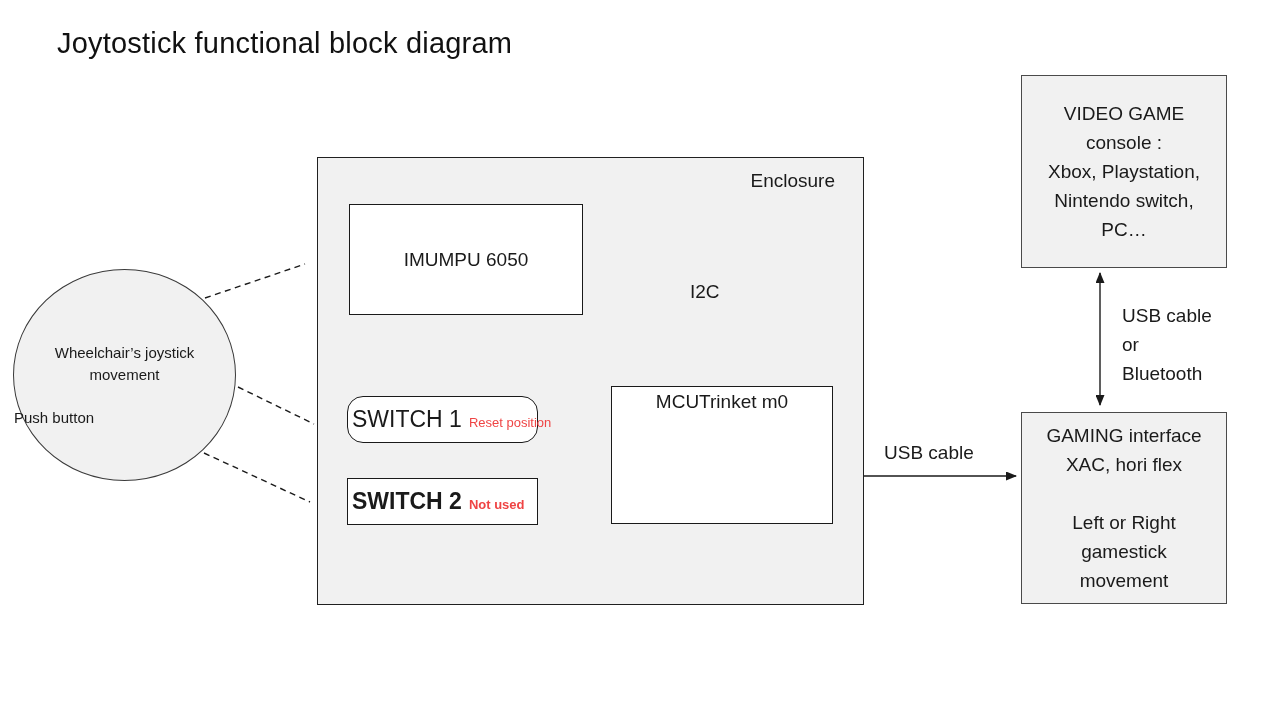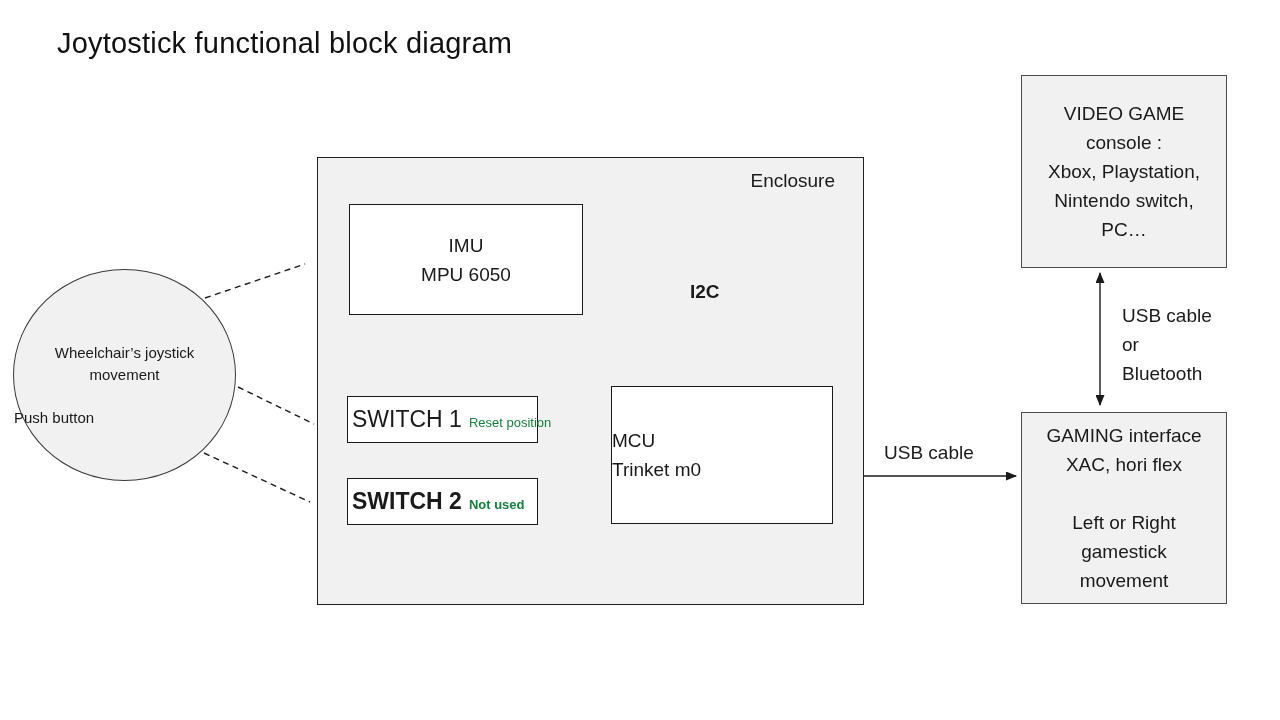--- a/index.html
+++ b/index.html
@@ -22,45 +22,45 @@
   .user-cap2{position:absolute;top:139px;left:0;width:100%;text-align:left;font-size:15px;}
   
   .enclosure{
     position:absolute;left:317px;top:157px;width:547px;height:448px;
     background:#f1f1f1;border:1.6px solid #202020;box-sizing:border-box;padding-left:26px;
   }
   .enclosure-label{position:absolute;top:12px;right:28px;font-size:19px;}
   
   .box{
     position:absolute;background:#ffffff;border:1.3px solid #1a1a1a;box-sizing:border-box;
-    display:flex;flex-direction:column;align-items:center;justify-content:center;
+    display:flex;flex-direction:row;align-items:center;justify-content:center;
     font-size:19px;line-height:29px;
   }
   .imu{left:349px;top:204px;width:234px;height:111px;text-align:center;}
   .mcu{left:611px;top:386px;width:222px;height:138px;align-items:flex-start;}
   .switch{
     left:347px;width:191px;height:47px;flex-direction:row;justify-content:flex-start;
     align-items:center;padding-left:4px;gap:7px;white-space:nowrap;
   }
-  .sw1{top:396px;}
+  .sw1{top:396px;border-radius:16px;}
   .sw2{top:478px;font-weight:bold;}
   .switch .big{font-size:23px;}
-  .switch .small{font-size:13px;padding-top:5px;color:#15803d;}
+  .switch .small{font-size:13px;padding-top:5px;color:#ef4444;}
   
   .gray-box{
     position:absolute;left:1021px;width:206px;background:#f1f1f1;border:1.3px solid #4a4a4a;
     box-sizing:border-box;display:flex;flex-direction:column;justify-content:center;
     text-align:center;font-size:19px;line-height:29px;
   }
   .video-game{top:75px;height:193px;}
   .gaming{top:412px;height:192px;}
   .line{min-height:29px;}
   
   .lbl{position:absolute;font-size:19px;white-space:nowrap;}
-  .i2c-label{left:690px;top:281px;font-weight:bold;}
+  .i2c-label{left:690px;top:281px;}
   .usb-label{left:884px;top:442px;}
   .console-link-label{left:1122px;top:301px;line-height:29px;}
   
   .connectors{position:absolute;left:0;top:0;width:1280px;height:720px;pointer-events:none;}
 </style>
 </head>
 <body>
 
 <div class="stage">
 

